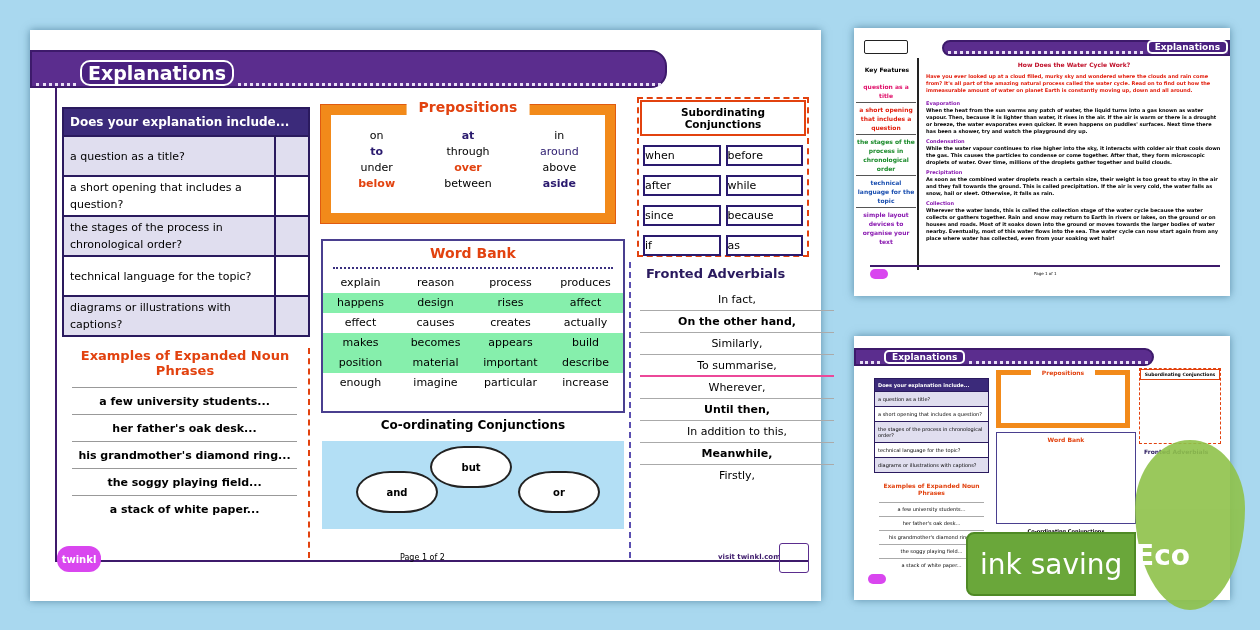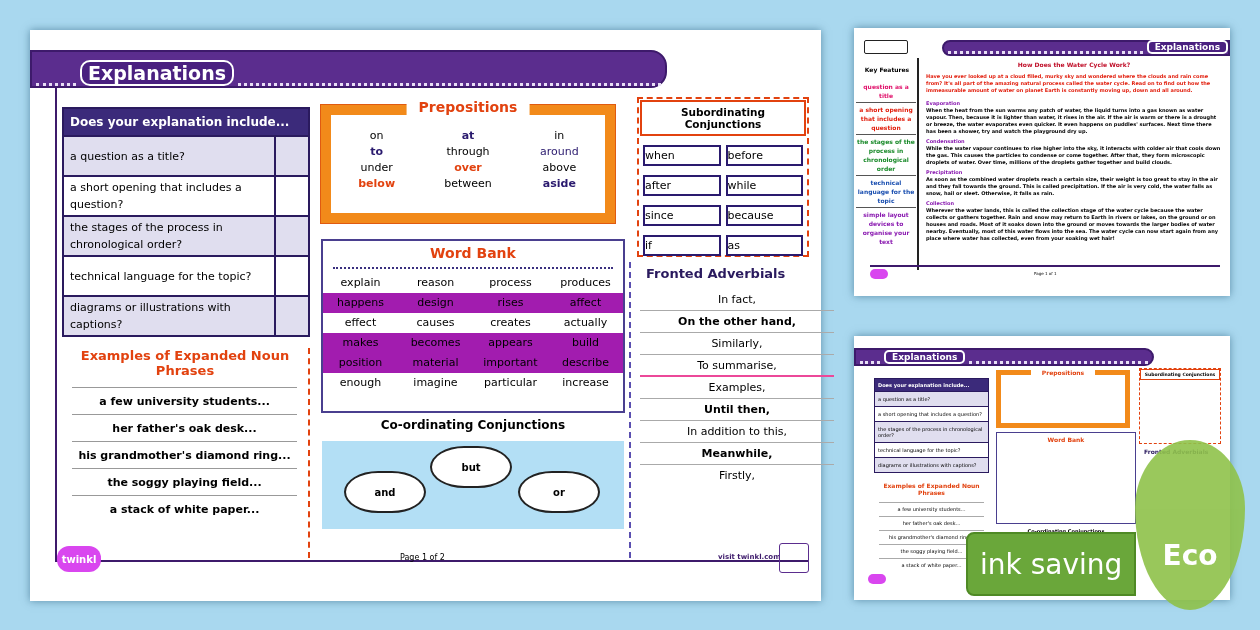--- a/index.html
+++ b/index.html
@@ -19,32 +19,32 @@
 .checklist .row.alt{background:#e0deef}
 .section-title{text-align:center;font-weight:bold}
 .lines div{border-top:1px solid #999;text-align:center;font-size:11px;height:27px;line-height:27px}
 .preps{position:absolute;border:10px solid #f28a1a;background:#fff;outline:1px solid #e05a10}
 .preps .ttl{position:absolute;top:-16px;left:50%;transform:translateX(-50%);background:#fff;color:#e2420f;font-weight:bold;font-size:14px;padding:0 12px}
 .preps .grid{display:grid;grid-template-columns:1fr 1fr 1fr;text-align:center;font-size:11px;row-gap:3px;padding-top:14px}
 .wb{position:absolute;border:2px solid #4a3f8f;background:#fff}
 .wb .ttl{text-align:center;color:#e2420f;font-weight:bold;font-size:14px;padding-top:4px}
 .wb .wave{height:6px;margin:2px 10px 4px;border-bottom:2px dotted #3a2f7f}
 .wb .r{display:grid;grid-template-columns:repeat(4,1fr);text-align:center;font-size:11px;height:20px;line-height:20px}
-.wb .r.alt{background:#a21caf}
+.wb .r.alt{background:#86efac}
 .coord-box{position:absolute;background:#b3dff5}
 .cloud{position:absolute;background:#fff;border:2px solid #222;border-radius:50%/60%;display:flex;align-items:center;justify-content:center;font-size:10px;font-weight:bold}
 .subc{position:absolute;border:2px dashed #e2420f}
 .subc .hd{border:2px solid #e2420f;margin:1px;font-weight:bold;font-size:10.5px;padding:4px 2px;text-align:center}
 .subc .g{display:grid;grid-template-columns:1fr 1fr;gap:9px 5px;padding:8px 4px 6px}
 .subc .g div{border:2px solid #2a1a6e;font-size:11px;height:21px;line-height:18px}
 .footer-line{position:absolute;height:2px;background:#3d1a6b}
 .logo{position:absolute;background:#d946ef;color:#fff;border-radius:12px;font-weight:bold;display:flex;align-items:center;justify-content:center}
 .eco{position:absolute;left:966px;top:532px;width:290px;height:64px;background:#6aa73a;border:2px solid #4f8a25;border-radius:8px;color:#fff;display:flex;align-items:center}
 .eco .ink{font-size:28px;padding-left:12px}
-.leaf{position:absolute;left:1135px;top:440px;width:110px;height:170px;background:#8fc24a;border-radius:50% 50% 50% 50%/40% 40% 60% 60%;opacity:.9;display:flex;align-items:center;justify-content:center;color:#fff;font-weight:bold;font-size:28px;padding-top:60px}
+.leaf{position:absolute;left:1135px;top:440px;width:110px;height:170px;background:#8fc24a;border-radius:50% 50% 50% 50%/40% 40% 60% 60%;opacity:.9;display:flex;align-items:center;color:#fff;font-weight:bold;font-size:28px;padding-top:60px}
 .small{font-size:5px;line-height:7px}
 </style>
 </head>
 <body>
 
 <div class="page" id="p1">
   <div class="banner" style="left:0;top:20px;width:637px;height:38px">
     <span class="dots" style="max-width:40px"></span>
     <span class="title-badge" style="font-size:19px">Explanations</span>
     <span class="dots"></span>
@@ -139,21 +139,21 @@
     <div class="r">
         <span>enough</span>
         <span>imagine</span>
         <span>particular</span>
         <span>increase</span>
       </div>
   </div>
 
   <div class="section-title" style="position:absolute;left:291px;top:388px;width:304px;font-size:12px">Co-ordinating Conjunctions</div>
   <div class="coord-box" style="left:292px;top:411px;width:302px;height:88px">
-    <div class="cloud" style="left:22px;top:30px;width:82px;height:42px">and</div>
+    <div class="cloud" style="left:34px;top:30px;width:82px;height:42px">and</div>
     <div class="cloud" style="left:108px;top:5px;width:82px;height:42px">but</div>
     <div class="cloud" style="left:196px;top:30px;width:82px;height:42px">or</div>
   </div>
 
   <div class="subc" style="left:607px;top:67px;width:172px;height:160px">
     <div class="hd">Subordinating Conjunctions</div>
     <div class="g">
       <div>when</div>
       <div>before</div>
       <div>after</div>
@@ -165,21 +165,21 @@
     </div>
   </div>
   <div style="position:absolute;left:599px;top:232px;height:296px;border-left:2px dashed #5a4fb0"></div>
 
   <div style="position:absolute;left:616px;top:236px;color:#2a1a5e;font-weight:bold;font-size:13px">Fronted Adverbials</div>
   <div style="position:absolute;left:610px;top:259px;width:194px;font-size:11px;text-align:center">
     <div style="height:22px;line-height:22px;border-bottom:1px solid #aaa">In fact,</div>
     <div style="height:22px;line-height:22px;border-bottom:1px solid #aaa;font-weight:bold">On the other hand,</div>
     <div style="height:22px;line-height:22px;border-bottom:1px solid #aaa">Similarly,</div>
     <div style="height:22px;line-height:22px;border-bottom:2px solid #ec4899;font-weight:normal">To summarise,</div>
-    <div style="height:22px;line-height:22px;border-bottom:1px solid #aaa">Examples,</div>
+    <div style="height:22px;line-height:22px;border-bottom:1px solid #aaa">Wherever,</div>
     <div style="height:22px;line-height:22px;border-bottom:1px solid #aaa;font-weight:bold">Until then,</div>
     <div style="height:22px;line-height:22px;border-bottom:1px solid #aaa">In addition to this,</div>
     <div style="height:22px;line-height:22px;border-bottom:1px solid #aaa;font-weight:bold">Meanwhile,</div>
     <div style="height:22px;line-height:22px">Firstly,</div>
   </div>
 
   <div class="footer-line" style="left:25px;top:530px;width:754px"></div>
   <div class="logo" style="left:27px;top:515px;width:44px;height:26px;font-size:10px;top:516px">twinkl</div>
   <div style="position:absolute;left:370px;top:523px;font-size:8px">Page 1 of 2</div>
   <div style="position:absolute;left:688px;top:523px;font-size:7px;color:#3d1a6b;font-weight:bold">visit twinkl.com</div>

